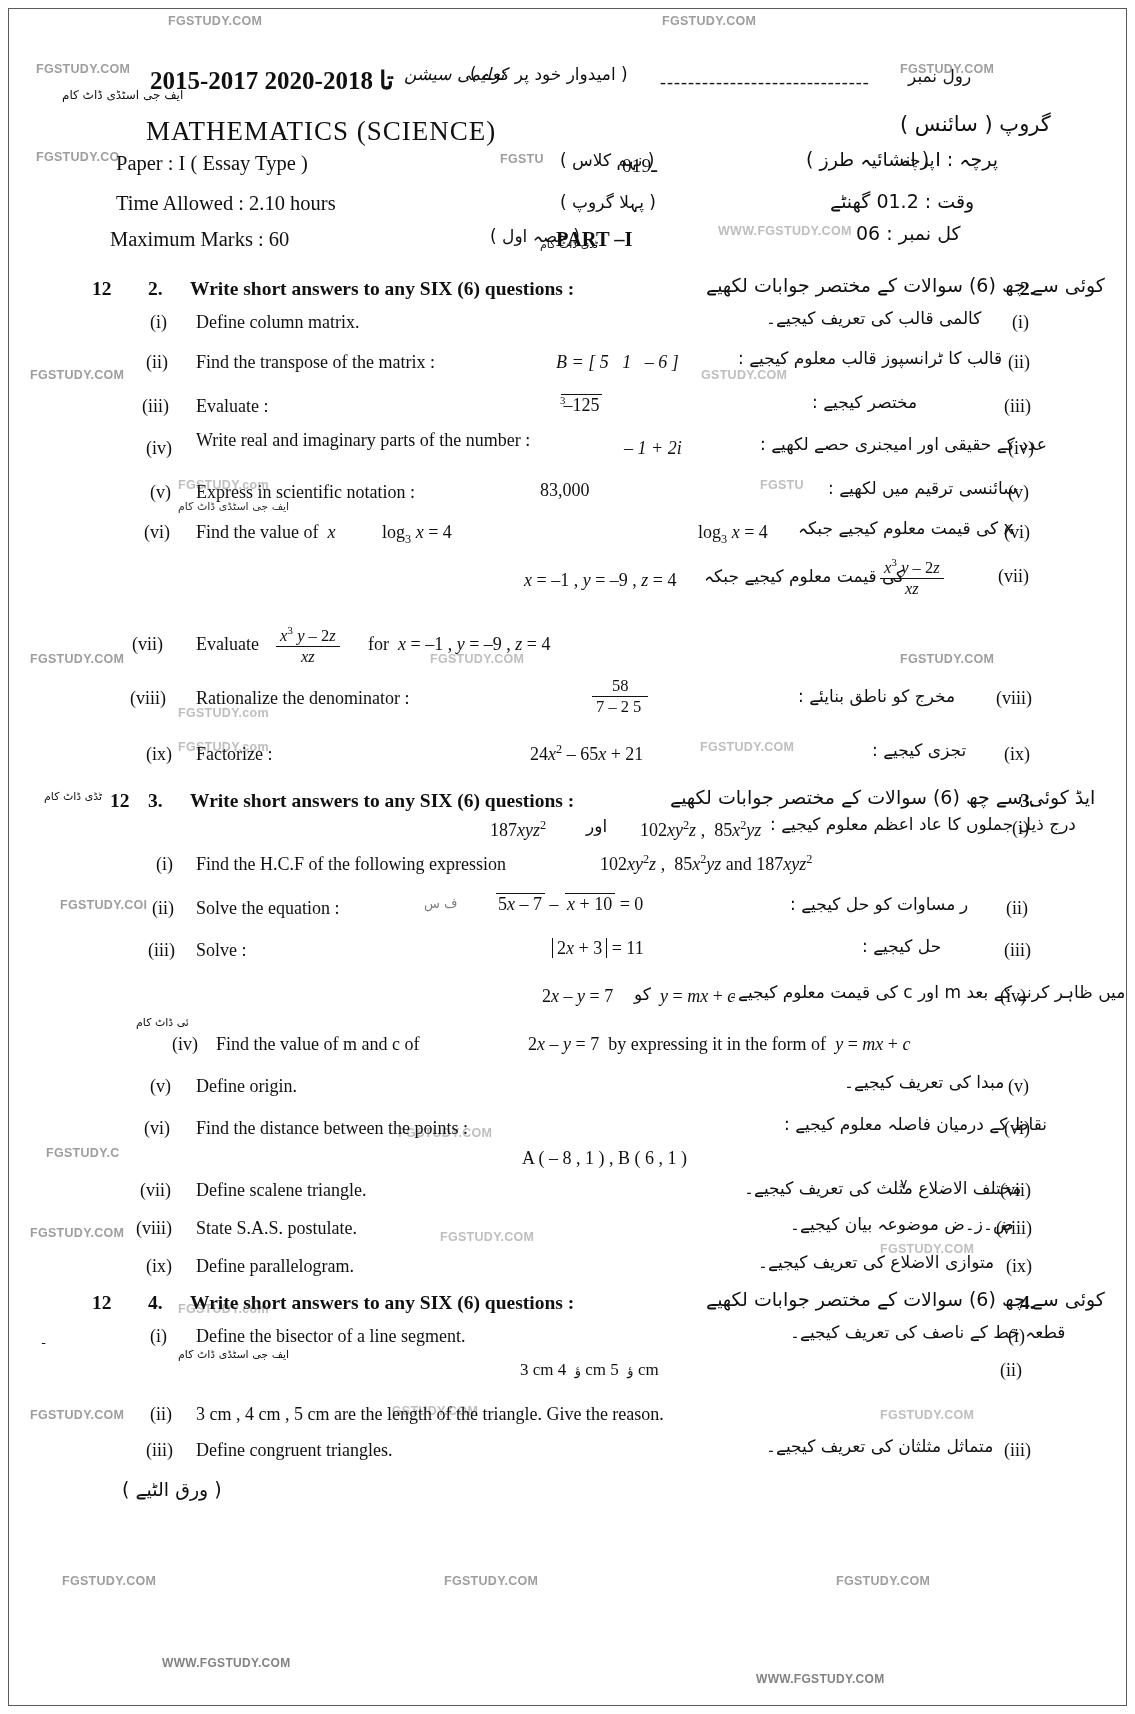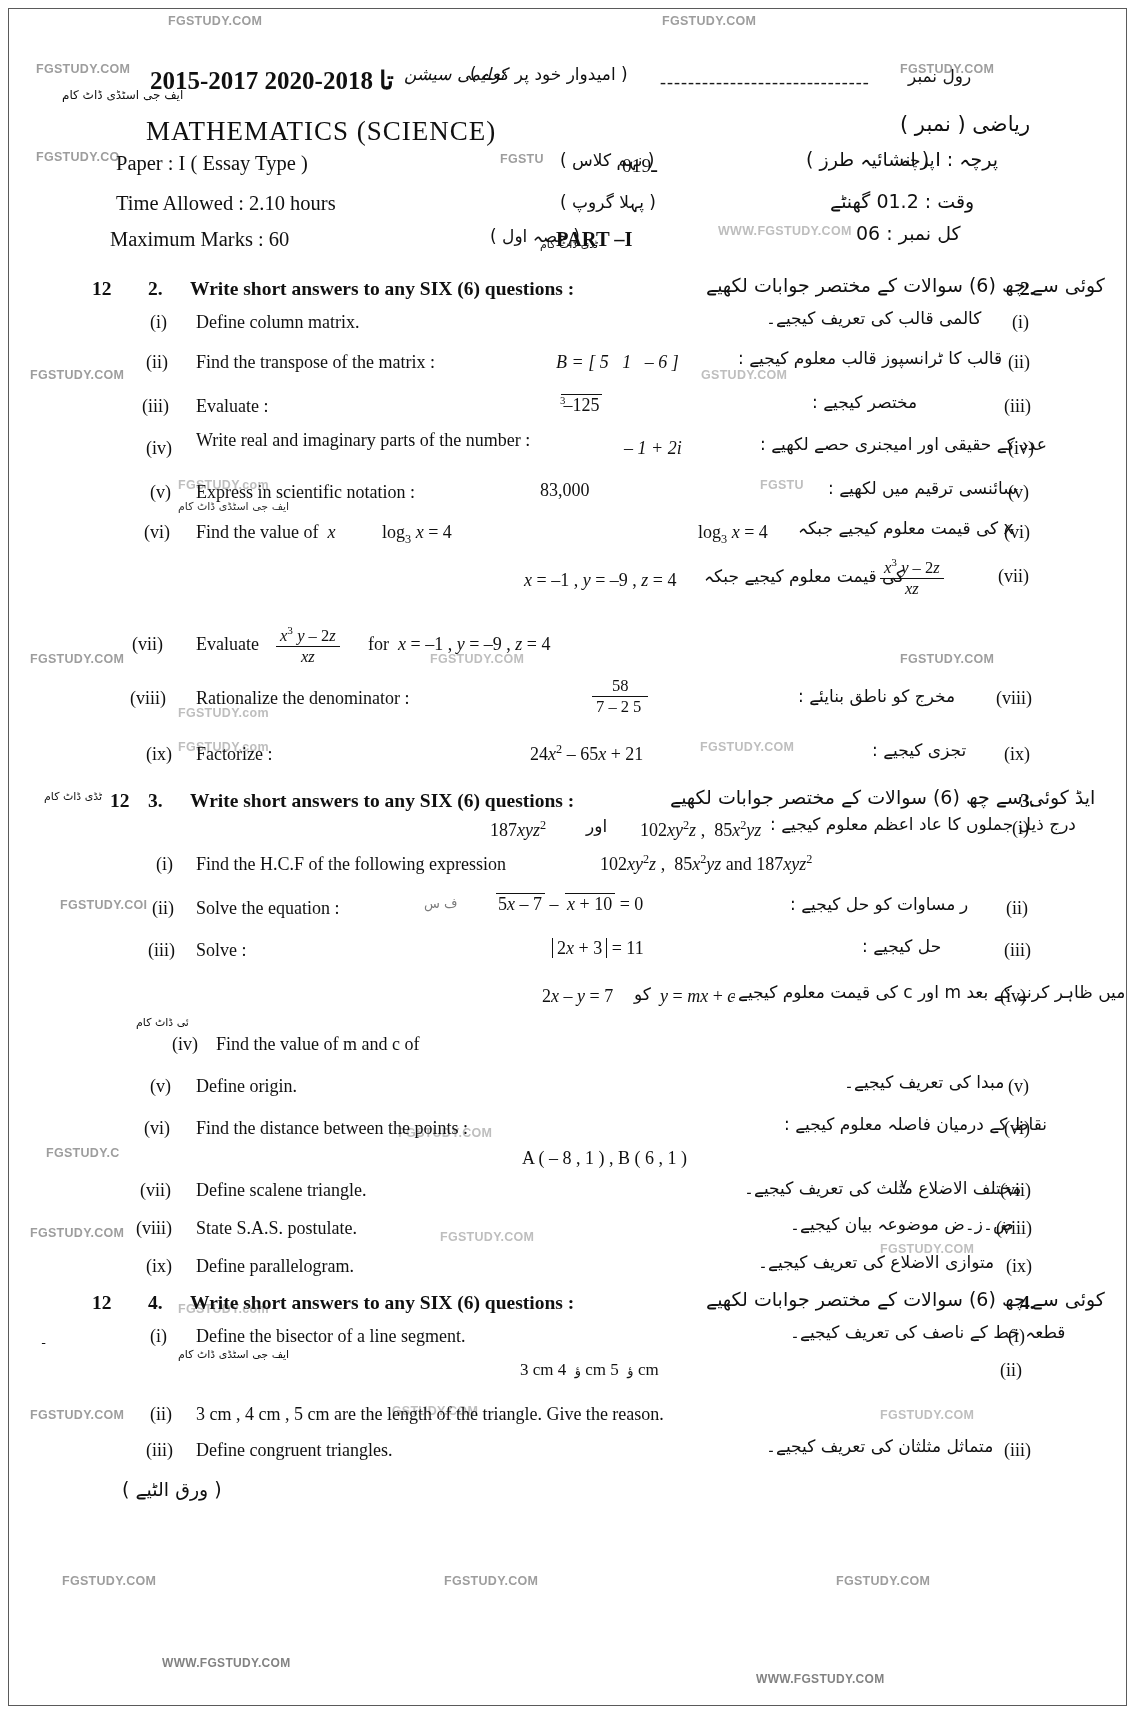--- a/index.html
+++ b/index.html
@@ -120,21 +120,21 @@
 
   <div class="line urdu urdu-md" style="left:908px; top:66px;">رول نمبر</div>
   <div class="line eng sz18 dotted" style="left:660px; top:72px; color:#1a1a1a;">------------------------------</div>
   <div class="line urdu urdu-md" style="left:470px; top:64px;">( امیدوار خود پر کرے )</div>
   <div class="line urdu urdu-md" style="left:404px; top:64px;font-style:italic;">تعلیمی سیشن</div>
   <div class="line hdr-dates" style="left:150px; top:66px;">2015-2017  تا  2018-2020</div>
 
   <div class="line urdu urdu-sm" style="left:62px; top:88px; font-size:12px;">ایف جی اسٹڈی ڈاٹ کام</div>
 
   <div class="line title-main" style="left:146px; top:116px;">MATHEMATICS   (SCIENCE)</div>
-  <div class="line urdu urdu-xl" style="left:900px; top:112px;">ریاضی ( نمبر )</div>
+  <div class="line urdu urdu-xl" style="left:900px; top:112px;">گروپ ( سائنس )</div>
 
   <div class="line eng sz20" style="left:116px; top:152px;">Paper  :   I  ( Essay Type )</div>
   <div class="line eng sz19" style="left:622px; top:154px;">019ـ</div>
   <div class="line urdu urdu-md" style="left:560px; top:150px;">( نہم کلاس )</div>
   <div class="line urdu urdu-lg" style="left:806px; top:148px;">پرچہ : I ( انشائیہ طرز )</div>
   <div class="line urdu urdu-md" style="left:900px; top:150px;">پرچہ</div>
 
   <div class="line eng sz20" style="left:116px; top:192px;">Time Allowed  :   2.10 hours</div>
   <div class="line urdu urdu-md" style="left:560px; top:192px;">( پہلا گروپ )</div>
   <div class="line urdu urdu-lg" style="left:830px; top:190px;">وقت : 2.10 گھنٹے</div>
@@ -249,20 +249,21 @@
 
   <div class="line urdu urdu-md" style="left:728px; top:982px;">میں ظاہر کرنے کے بعد m اور c کی قیمت معلوم کیجیے۔</div>
   <div class="line eng sz18" style="left:660px; top:986px;"><span class="ital">y</span> = <span class="ital">mx</span> + <span class="ital">c</span></div>
   <div class="line urdu urdu-md" style="left:634px; top:984px;">کو</div>
   <div class="line eng sz18" style="left:542px; top:986px;">2<span class="ital">x</span> – <span class="ital">y</span> = 7</div>
   <div class="line eng sz18" style="left:1000px; top:986px;">(iv)</div>
 
   <div class="line urdu" style="left:136px; top:1016px; font-size:11px;">ئی ڈاٹ کام</div>
   <div class="line eng sz18" style="left:172px; top:1034px;">(iv)</div>
   <div class="line eng sz18" style="left:216px; top:1034px;">Find the value of  m  and  c  of</div>
+  <div class="line eng sz18" style="left:528px; top:1034px;">2<span class="ital">x</span> – <span class="ital">y</span> = 7&nbsp; by expressing it in the form of&nbsp; <span class="ital">y</span> = <span class="ital">mx</span> + <span class="ital">c</span></div>
 
   <div class="line eng sz18" style="left:150px; top:1076px;">(v)</div>
   <div class="line eng sz18" style="left:196px; top:1076px;">Define origin.</div>
   <div class="line urdu urdu-md" style="left:844px; top:1072px;">مبدا کی تعریف کیجیے۔</div>
   <div class="line eng sz18" style="left:1008px; top:1076px;">(v)</div>
 
   <div class="line eng sz18" style="left:144px; top:1118px;">(vi)</div>
   <div class="line eng sz18" style="left:196px; top:1118px;">Find the distance between the points :</div>
   <div class="line urdu urdu-md" style="left:784px; top:1114px;">نقاط کے درمیان فاصلہ معلوم کیجیے :</div>
   <div class="line eng sz18" style="left:1004px; top:1118px;">(vi)</div>

